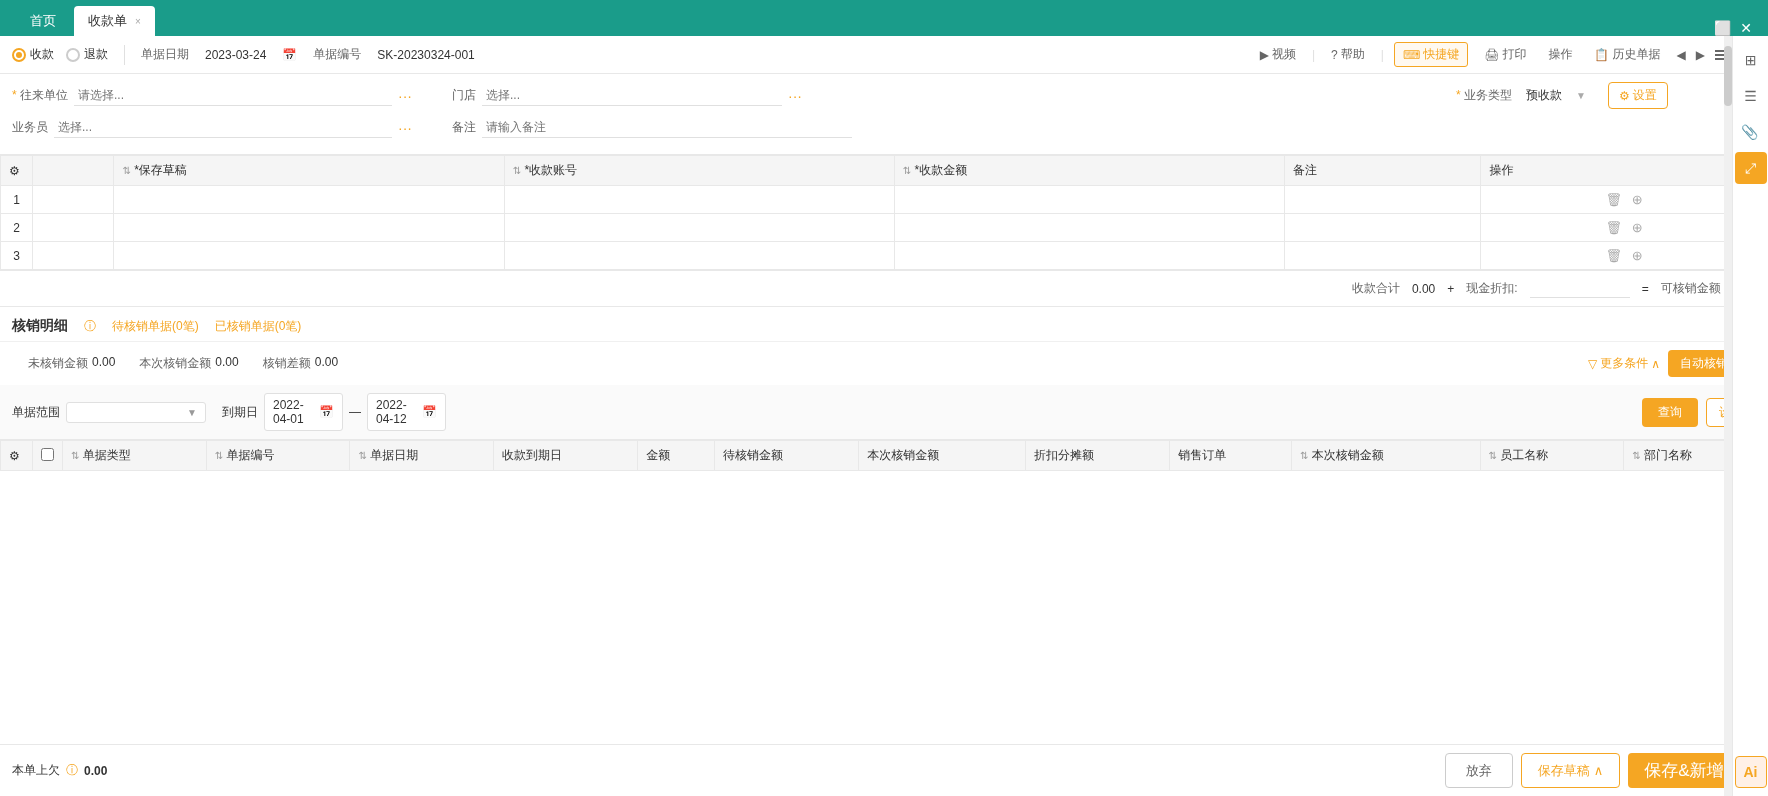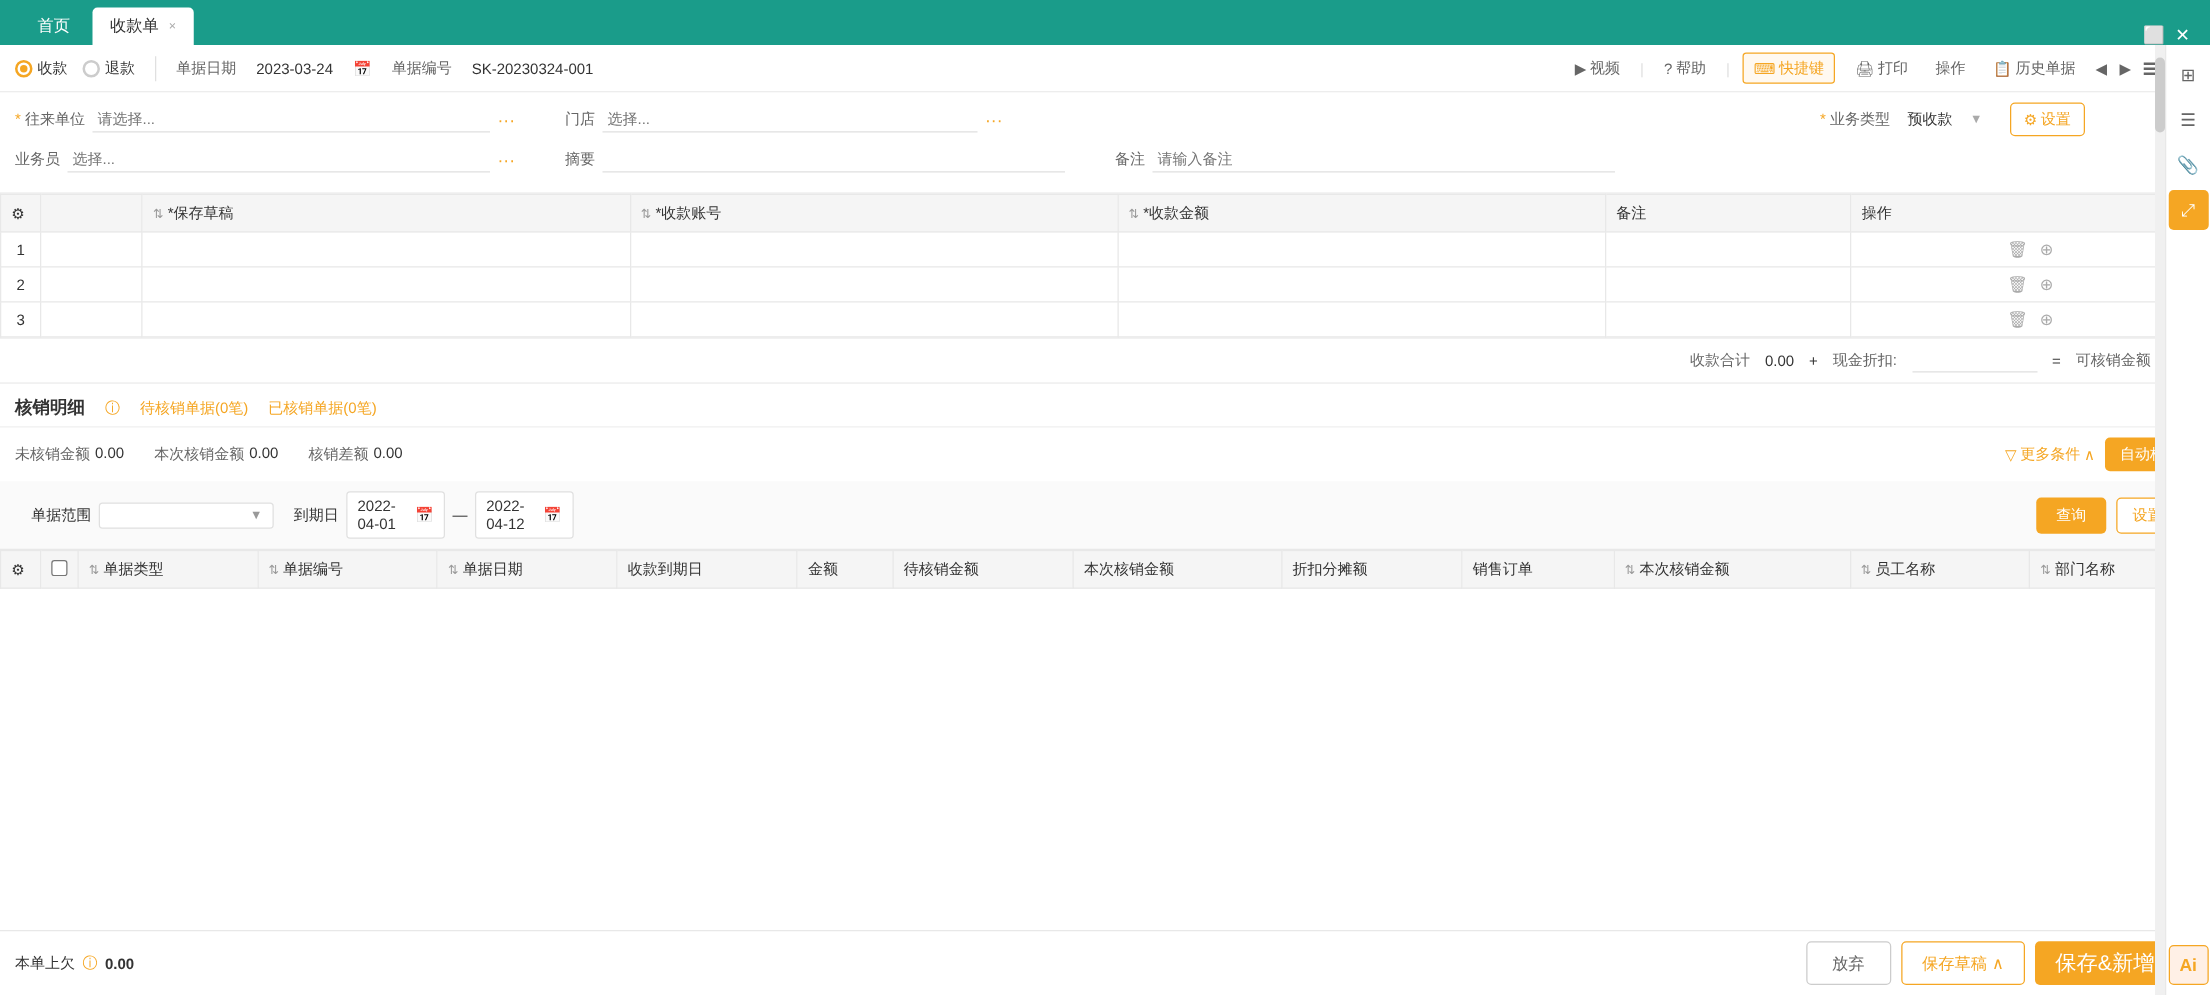--- a/index.html
+++ b/index.html
@@ -203,21 +203,21 @@
       color: #f5a623;
       cursor: pointer;
       font-size: 12px;
       display: flex;
       align-items: center;
       gap: 3px;
     }
     .reconcile-stats {
       display: flex;
       align-items: center;
-      padding: 8px 12px;
+      padding: 8px 28px;
       gap: 24px;
       font-size: 12px;
     }
     .stat-item { display: flex; gap: 4px; }
     .stat-label { color: #666; }
     .stat-value { color: #333; }
     .reconcile-actions {
       margin-left: auto;
       display: flex;
       align-items: center;
@@ -238,21 +238,21 @@
       padding: 5px 12px;
       border-radius: 4px;
       cursor: pointer;
       font-size: 12px;
     }
 
     
     .search-filters {
       display: flex;
       align-items: center;
-      padding: 8px 25px;
+      padding: 8px 12px;
       gap: 16px;
       background: #fafafa;
       border-bottom: 1px solid #e8e8e8;
       flex-wrap: wrap;
     }
     .filter-item {
       display: flex;
       align-items: center;
       gap: 6px;
       font-size: 12px;
@@ -525,24 +525,20 @@
         </div>
       </div>
     </div>
     <div class="form-row">
       <div class="form-field" style="max-width:400px;">
         <span class="form-label">业务员</span>
         <input class="form-input" type="text" placeholder="选择..." style="">
         <span class="more-btn">···</span>
       </div>
       <div class="form-field" style="margin-left:32px; max-width:400px;">
-        <span class="form-label">摘要</span>
-        <input class="form-input" type="text" style="">
-      </div>
-      <div class="form-field" style="margin-left:32px; max-width:400px;">
         <span class="form-label">备注</span>
         <input class="form-input" type="text" placeholder="请输入备注" style="">
       </div>
     </div>
   </div>
 
   <div class="table-container">
     <table class="data-table">
       <thead>
         <tr>

